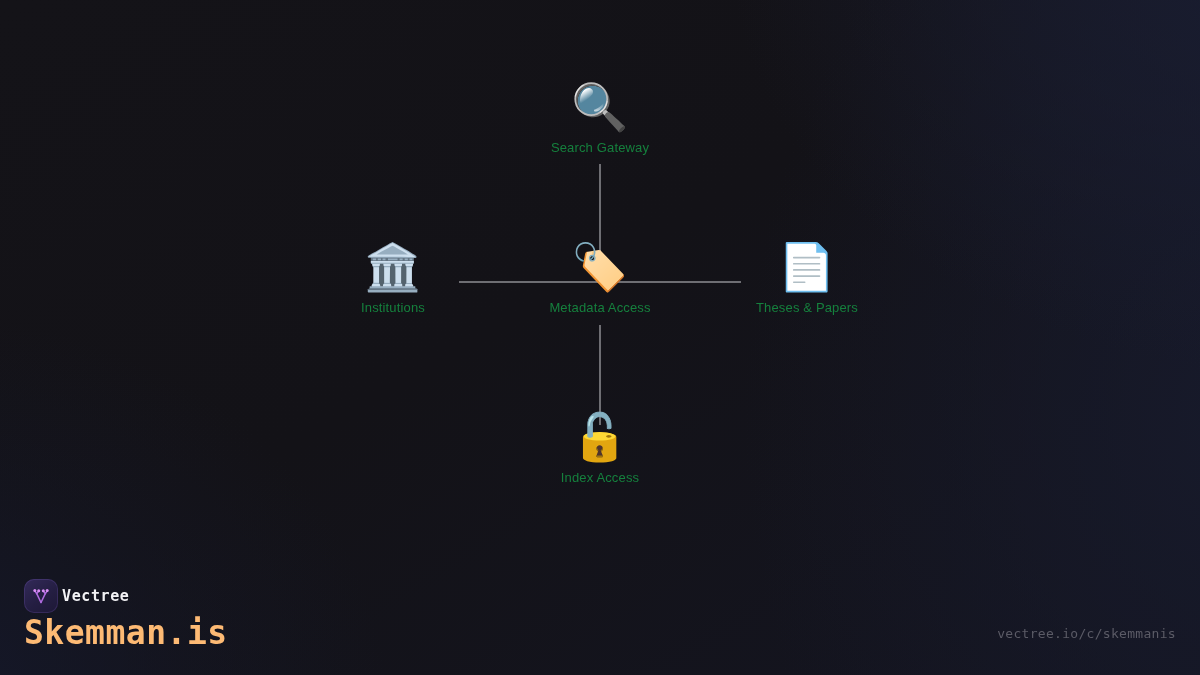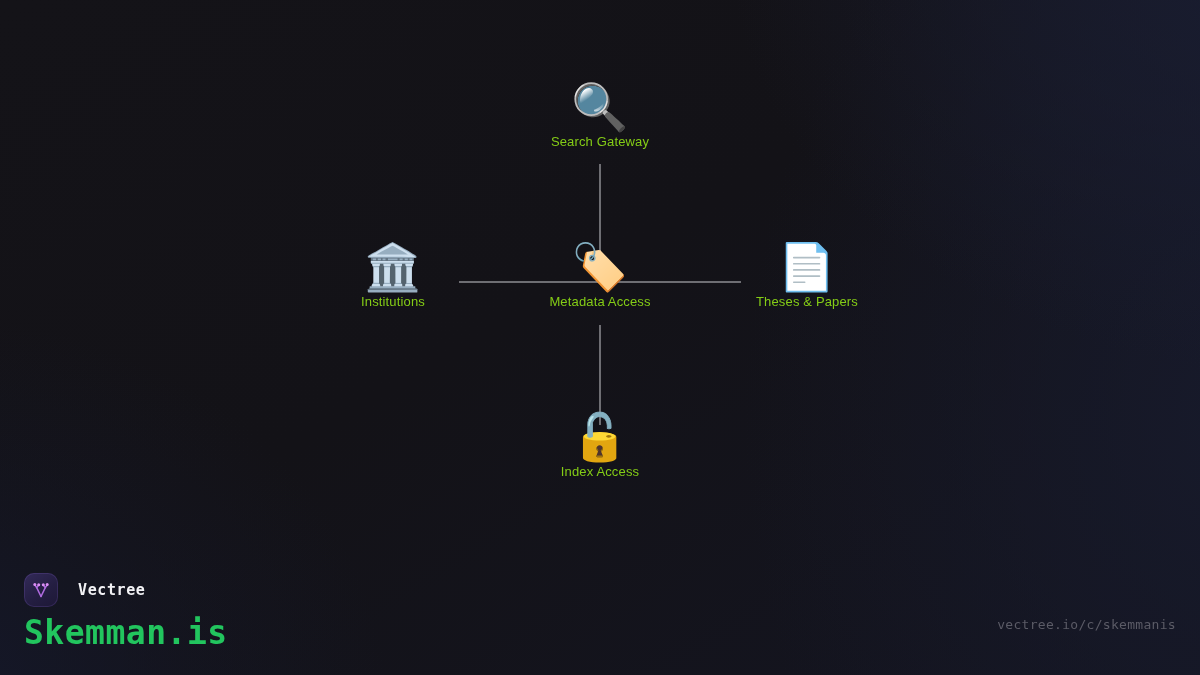--- a/index.html
+++ b/index.html
@@ -54,23 +54,24 @@
     text-align:center;
   }
   .node-icon {
     font-size:46px;
     line-height:54px;
     height:54px;
     display:block;
     user-select:none;
   }
   .node-label {
+    margin-top:6px;
     font-size:13px;
     line-height:16px;
-    color:#84cc16;
+    color:#15803d;
     letter-spacing:0.15px;
     white-space:nowrap;
   }
 
   #node-search      { left:490px; top:80px; }
   #node-institutions{ left:283px; top:240px; }
   #node-metadata    { left:490px; top:240px; z-index:3; }
   #node-theses      { left:697px; top:240px; }
   #node-open        { left:490px; top:410px; z-index:3; }
 
@@ -80,22 +81,22 @@
 
   
   #branding {
     position:absolute;
     left:24px;
     bottom:22px;
   }
   #brand-row {
     display:flex;
     align-items:center;
-    gap:20px;
-    margin-bottom:6px;
+    gap:4px;
+    margin-bottom:0;
   }
   #brand-logo {
     width:34px;
     height:34px;
     border-radius:10px;
     background:linear-gradient(145deg, #332a59 0%, #241e42 55%, #1d1836 100%);
     display:flex;
     align-items:center;
     justify-content:center;
     flex:0 0 auto;
@@ -105,28 +106,28 @@
     font-family:"DejaVu Sans Mono", monospace;
     font-size:15px;
     font-weight:700;
     color:#f2f2f5;
     letter-spacing:0.6px;
   }
   #site-title {
     font-family:"DejaVu Sans Mono", monospace;
     font-size:33px;
     font-weight:700;
-    color:#22c55e;
+    color:#fdba74;
     letter-spacing:0.5px;
     line-height:40px;
   }
   #site-url {
     position:absolute;
     right:24px;
-    bottom:43px;
+    bottom:34px;
     font-family:"DejaVu Sans Mono", monospace;
     font-size:13px;
     color:#5b5b66;
     letter-spacing:0.3px;
   }
 </style>
 </head>
 <body>
 
 <div id="bg-glow"></div>

